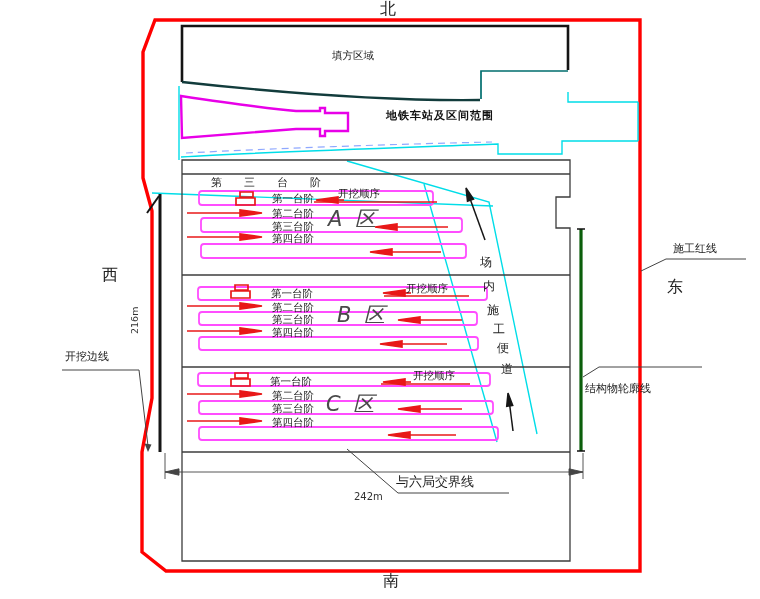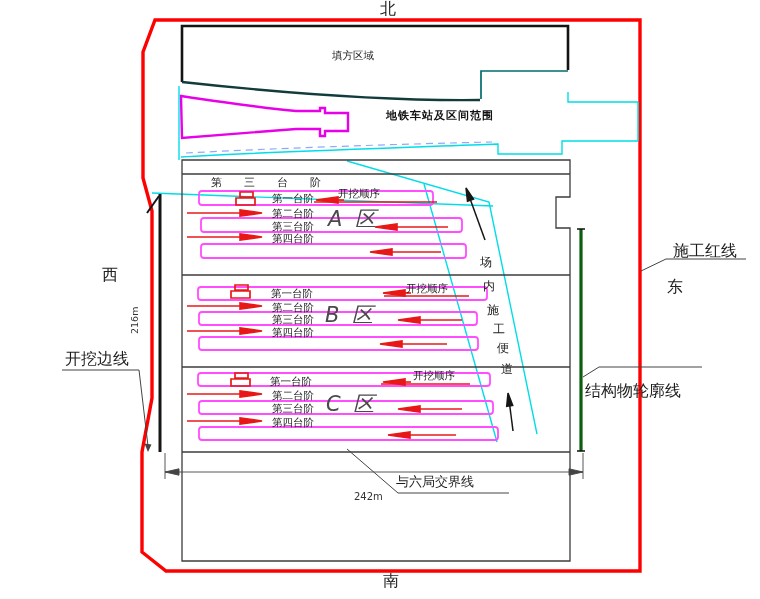--- a/index.html
+++ b/index.html
@@ -4,21 +4,21 @@
 <style>
   html,body{margin:0;padding:0;background:#ffffff;}
   #canvas{position:relative;width:760px;height:599px;background:#ffffff;overflow:hidden;
           font-family:"DejaVu Sans", sans-serif;}
   #linework{position:absolute;left:0;top:0;}
   .t{position:absolute;color:#1c1c1c;font-size:10.5px;line-height:1;white-space:nowrap;}
   .compass{font-size:16px;color:#222;}
   .zone-name{font-size:21px;color:#4a4a4a;letter-spacing:3px;font-style:italic;}
   .metro-title{font-size:11px;font-weight:bold;color:#111;letter-spacing:1px;}
   .road-band{font-size:11px;letter-spacing:22px;}
-  .ann{font-size:16px;}
+  .ann{font-size:11px;}
   .dim{font-size:10px;color:#333;margin-top:36px;}
   .vchar{font-size:12px;color:#222;}
   .vdim{font-size:9.5px;color:#333;transform:rotate(-90deg);transform-origin:0 0;}
   .sixth{font-size:13px;}
 </style>
 </head>
 <body>
 
 <div id="canvas">
 
@@ -167,21 +167,21 @@
   <div class="t" style="left:272px;top:221px;">第三台阶</div>
   <div class="t" style="left:272px;top:233px;">第四台阶</div>
   <div class="t" style="left:338px;top:188px;">开挖顺序</div>
   <div class="t zone-name" style="left:328px;top:209px;">A 区</div>
 
   <div class="t" style="left:271px;top:288px;">第一台阶</div>
   <div class="t" style="left:272px;top:302px;">第二台阶</div>
   <div class="t" style="left:272px;top:314px;">第三台阶</div>
   <div class="t" style="left:272px;top:327px;">第四台阶</div>
   <div class="t" style="left:406px;top:283px;">开挖顺序</div>
-  <div class="t zone-name" style="left:325px;top:305px;">B 区</div>
+  <div class="t zone-name" style="left:337px;top:305px;">B 区</div>
 
   <div class="t" style="left:270px;top:376px;">第一台阶</div>
   <div class="t" style="left:272px;top:390px;">第二台阶</div>
   <div class="t" style="left:272px;top:403px;">第三台阶</div>
   <div class="t" style="left:272px;top:417px;">第四台阶</div>
   <div class="t" style="left:413px;top:370px;">开挖顺序</div>
   <div class="t zone-name" style="left:326px;top:394px;text-align:center;">C 区</div>
 
   <div class="t ann" style="left:673px;top:243px;">施工红线</div>
   <div class="t ann" style="left:585px;top:351px;margin-top:32px;">结构物轮廓线</div>

